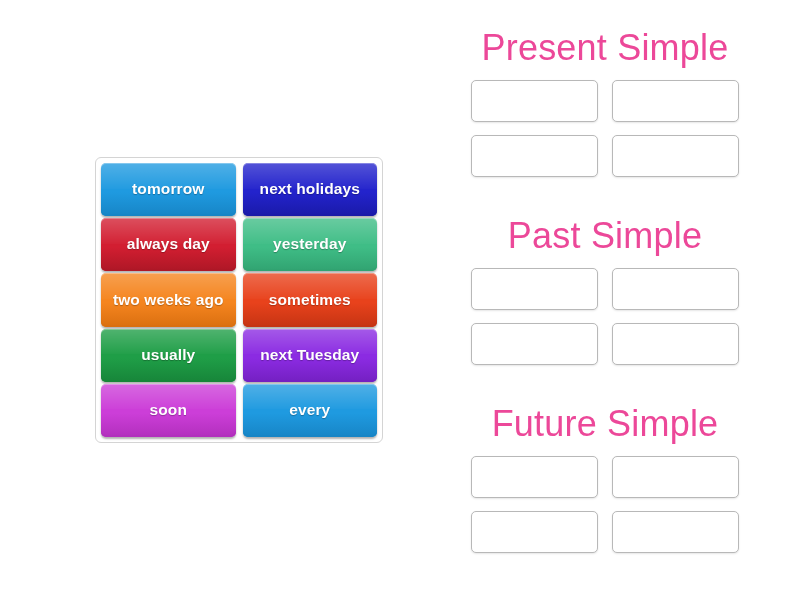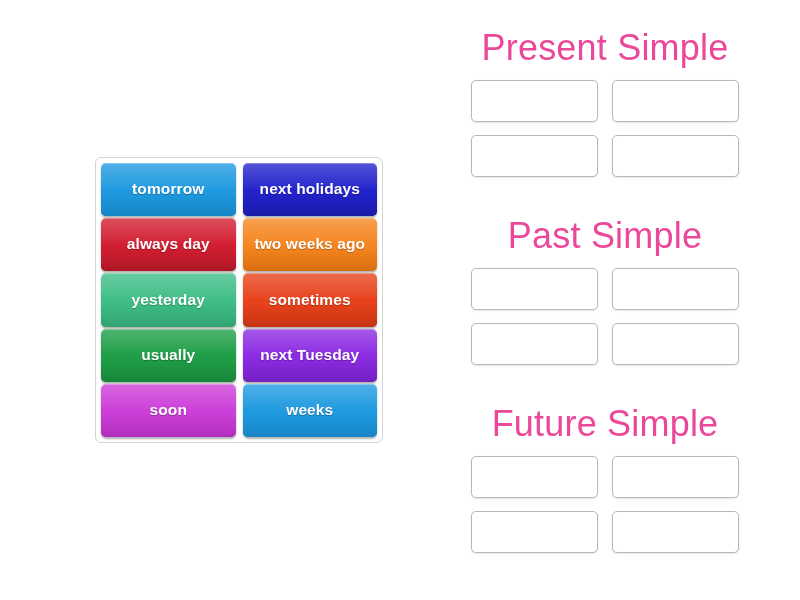--- a/index.html
+++ b/index.html
@@ -118,40 +118,40 @@
   <div class="tile-grid">
       <div class="tile" style="background: linear-gradient(rgb(31, 154, 224) 0%, rgb(31, 154, 224) 55%, rgb(23, 133, 198) 100%); box-shadow: rgba(0, 0, 0, 0.3) 0px 2px 2px, rgba(255, 255, 255, 0.3) 0px 1px 0px inset, rgb(23, 133, 198) 0px -2px 0px inset;">
         <span class="tile-text">tomorrow</span>
       </div>
       <div class="tile" style="background: linear-gradient(rgb(35, 35, 204) 0%, rgb(35, 35, 204) 55%, rgb(26, 26, 168) 100%); box-shadow: rgba(0, 0, 0, 0.3) 0px 2px 2px, rgba(255, 255, 255, 0.3) 0px 1px 0px inset, rgb(26, 26, 168) 0px -2px 0px inset;">
         <span class="tile-text">next holidays</span>
       </div>
       <div class="tile" style="background: linear-gradient(rgb(210, 30, 49) 0%, rgb(210, 30, 49) 55%, rgb(174, 23, 38) 100%); box-shadow: rgba(0, 0, 0, 0.3) 0px 2px 2px, rgba(255, 255, 255, 0.3) 0px 1px 0px inset, rgb(174, 23, 38) 0px -2px 0px inset;">
         <span class="tile-text">always day</span>
       </div>
+      <div class="tile" style="background: linear-gradient(rgb(63, 189, 134) 0%, rgb(63, 189, 134) 55%, rgb(49, 163, 113) 100%); box-shadow: rgba(0, 0, 0, 0.3) 0px 2px 2px, rgba(255, 255, 255, 0.3) 0px 1px 0px inset, rgb(49, 163, 113) 0px -2px 0px inset;">
+        <span class="tile-text">yesterday</span>
+      </div>
       <div class="tile" style="background: linear-gradient(rgb(245, 133, 31) 0%, rgb(245, 133, 31) 55%, rgb(218, 111, 16) 100%); box-shadow: rgba(0, 0, 0, 0.3) 0px 2px 2px, rgba(255, 255, 255, 0.3) 0px 1px 0px inset, rgb(218, 111, 16) 0px -2px 0px inset;">
         <span class="tile-text">two weeks ago</span>
-      </div>
-      <div class="tile" style="background: linear-gradient(rgb(63, 189, 134) 0%, rgb(63, 189, 134) 55%, rgb(49, 163, 113) 100%); box-shadow: rgba(0, 0, 0, 0.3) 0px 2px 2px, rgba(255, 255, 255, 0.3) 0px 1px 0px inset, rgb(49, 163, 113) 0px -2px 0px inset;">
-        <span class="tile-text">yesterday</span>
       </div>
       <div class="tile" style="background: linear-gradient(rgb(232, 66, 28) 0%, rgb(232, 66, 28) 55%, rgb(197, 52, 19) 100%); box-shadow: rgba(0, 0, 0, 0.3) 0px 2px 2px, rgba(255, 255, 255, 0.3) 0px 1px 0px inset, rgb(197, 52, 19) 0px -2px 0px inset;">
         <span class="tile-text">sometimes</span>
       </div>
       <div class="tile" style="background: linear-gradient(rgb(31, 158, 71) 0%, rgb(31, 158, 71) 55%, rgb(23, 133, 57) 100%); box-shadow: rgba(0, 0, 0, 0.3) 0px 2px 2px, rgba(255, 255, 255, 0.3) 0px 1px 0px inset, rgb(23, 133, 57) 0px -2px 0px inset;">
         <span class="tile-text">usually</span>
       </div>
       <div class="tile" style="background: linear-gradient(rgb(139, 43, 226) 0%, rgb(139, 43, 226) 55%, rgb(116, 32, 194) 100%); box-shadow: rgba(0, 0, 0, 0.3) 0px 2px 2px, rgba(255, 255, 255, 0.3) 0px 1px 0px inset, rgb(116, 32, 194) 0px -2px 0px inset;">
         <span class="tile-text">next Tuesday</span>
       </div>
       <div class="tile" style="background: linear-gradient(rgb(204, 62, 216) 0%, rgb(204, 62, 216) 55%, rgb(178, 47, 189) 100%); box-shadow: rgba(0, 0, 0, 0.3) 0px 2px 2px, rgba(255, 255, 255, 0.3) 0px 1px 0px inset, rgb(178, 47, 189) 0px -2px 0px inset;">
         <span class="tile-text">soon</span>
       </div>
       <div class="tile" style="background: linear-gradient(rgb(31, 154, 224) 0%, rgb(31, 154, 224) 55%, rgb(23, 133, 198) 100%); box-shadow: rgba(0, 0, 0, 0.3) 0px 2px 2px, rgba(255, 255, 255, 0.3) 0px 1px 0px inset, rgb(23, 133, 198) 0px -2px 0px inset;">
-        <span class="tile-text">weeks</span>
+        <span class="tile-text">every</span>
       </div>
     </div>
 </div>
 
 <div id="categories">
     <div class="category" style="top: 30px;">
       <div class="category-title">Present Simple</div>
       <div class="dropzone-grid">
         <div class="dropzone"></div>
         <div class="dropzone"></div>

